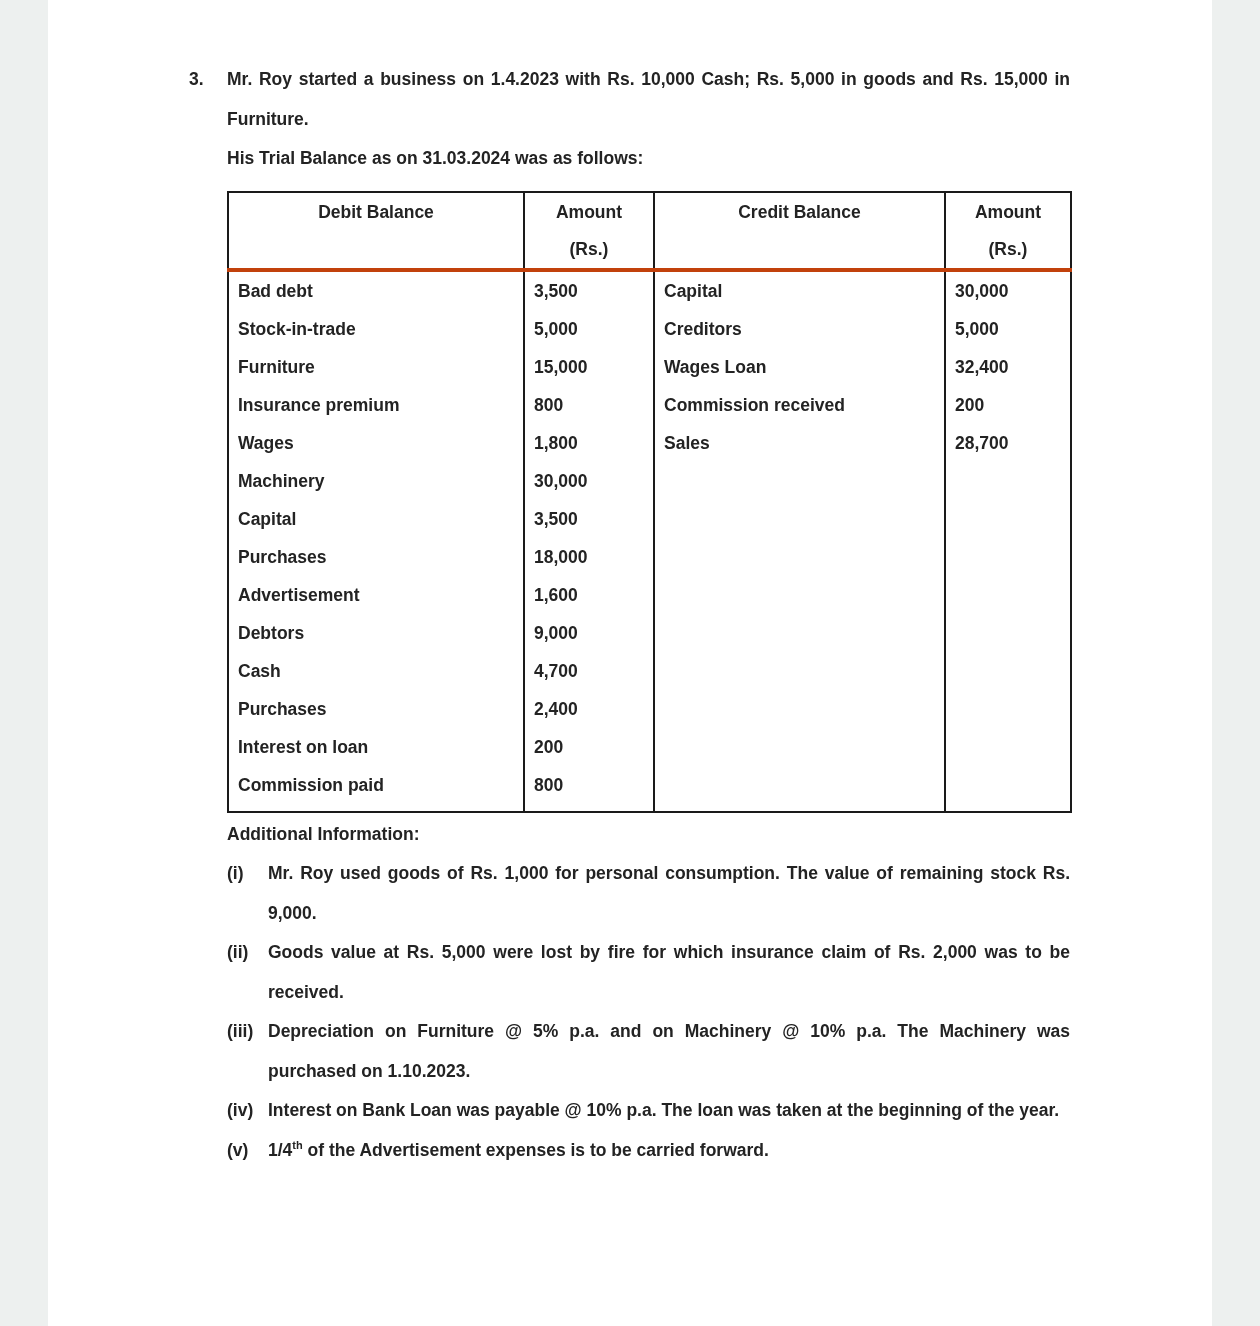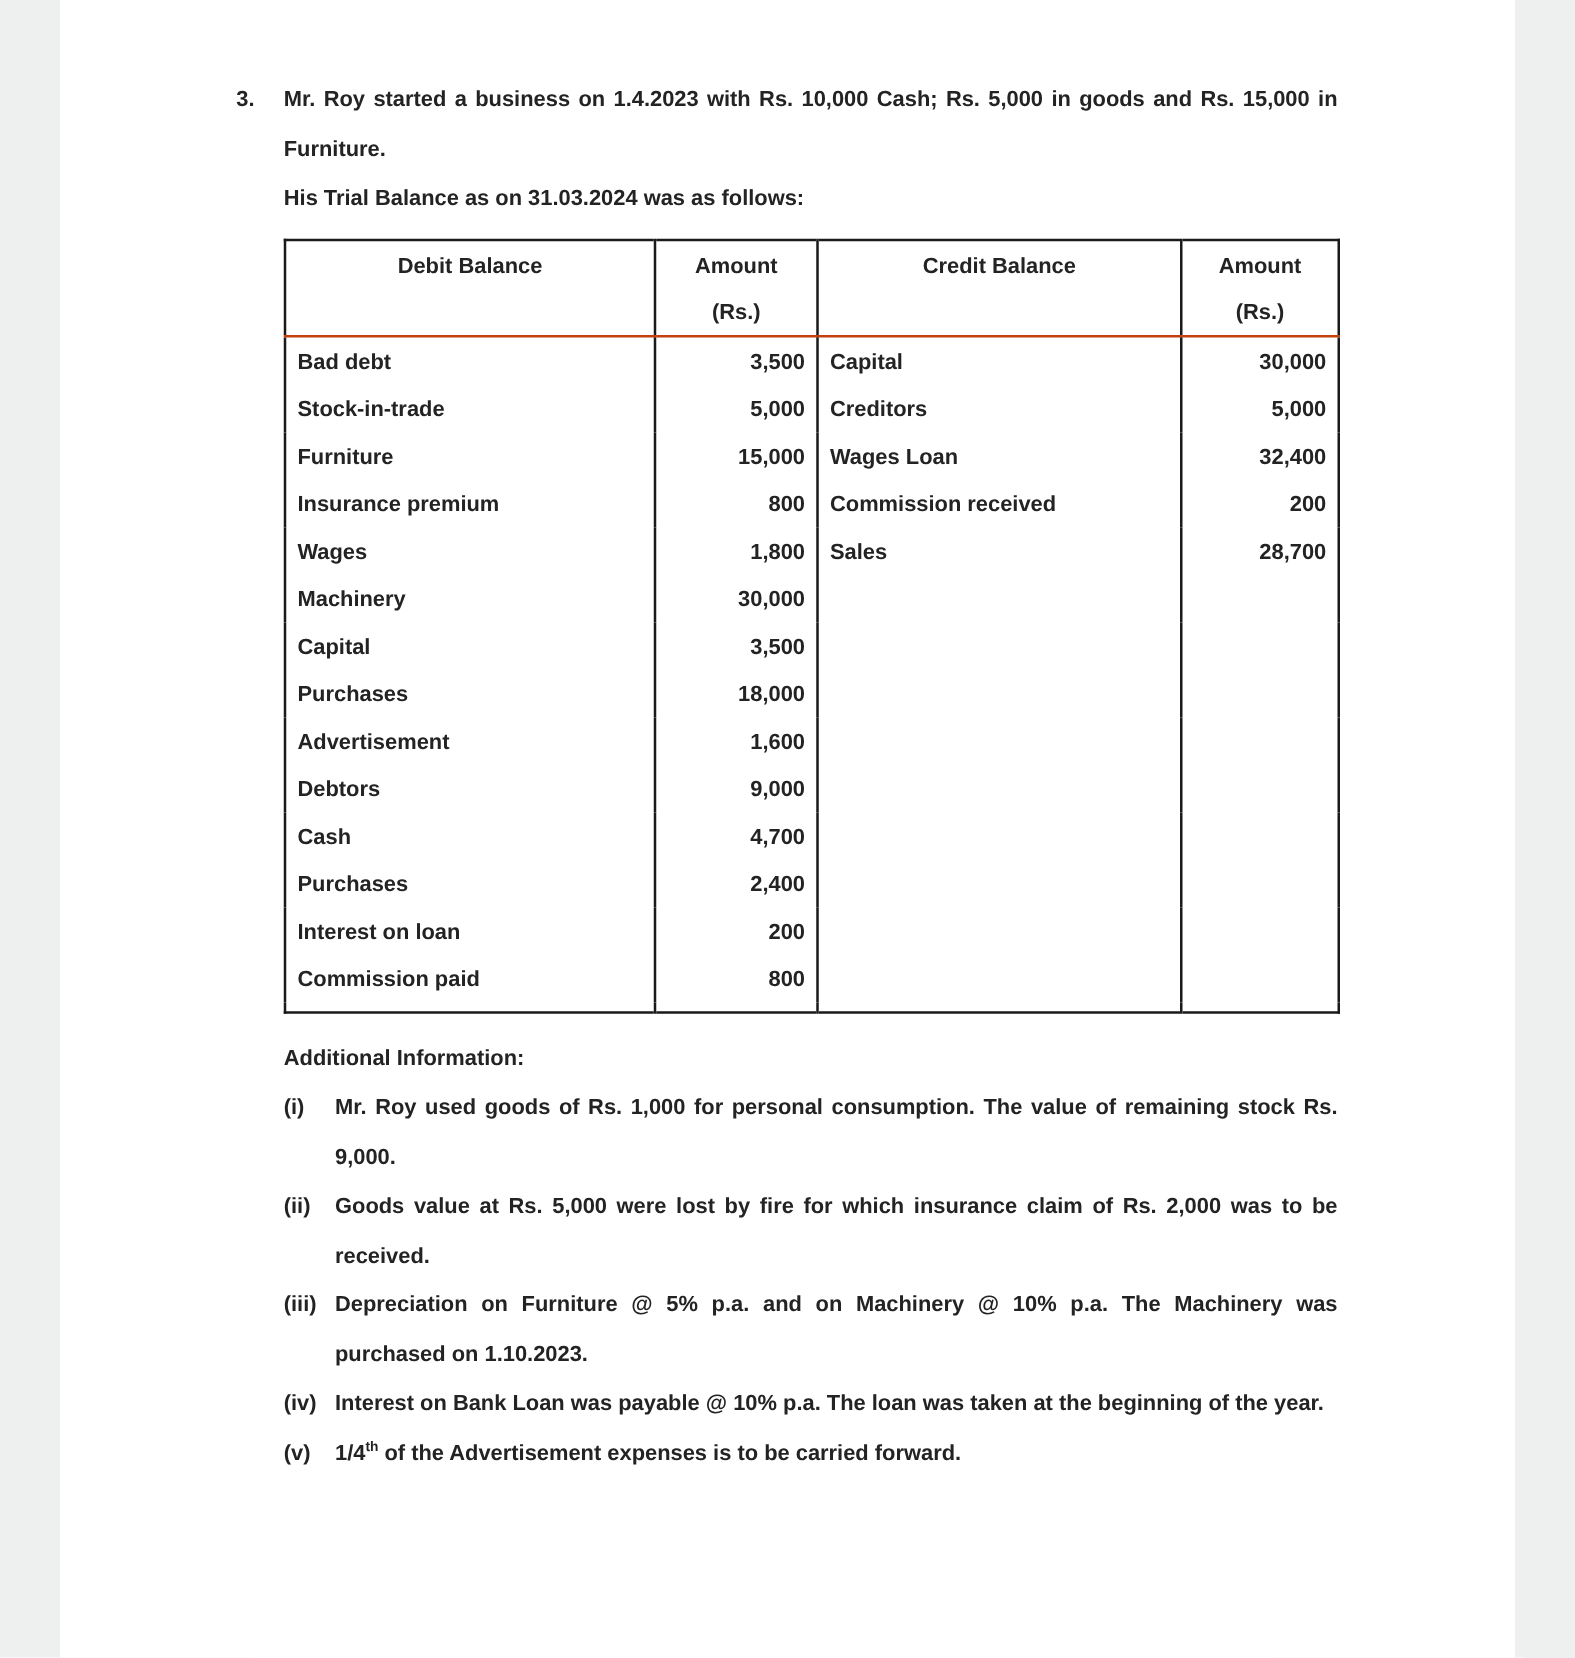--- a/index.html
+++ b/index.html
@@ -35,45 +35,45 @@
   table.tb {
     border-collapse: collapse;
     border: 2px solid #1a1a1a;
     width: 843px;
     table-layout: fixed;
     margin-top: 12px;
     font-size: 17.5px;
   }
   table.tb thead th {
     height: 76px;
-    border-bottom: 2px solid #c2410c;
+    border-bottom: 4px solid #c2410c;
     text-align: center;
     vertical-align: top;
     line-height: 37px;
     padding: 1px 8px 0 8px;
     font-size: 17.5px;
   }
   table.tb td {
     height: 38px;
     line-height: 38px;
     padding: 0 9px;
     vertical-align: middle;
     overflow: hidden;
     white-space: nowrap;
   }
   .b-r { border-right: 2px solid #1a1a1a; }
-  .amt { text-align: right; }
+  .amt { }
   td.total {
     border-top: 4px double #4d4d4d;
     border-bottom: 4px double #4d4d4d;
     height: 40px;
   }
   tr.spacer td { height: 8px; line-height: 8px; padding: 0; }
 
-  .info-heading { margin-top: 16px; }
+  .info-heading { margin-top: 2px; }
   .info-item { display: flex; }
   .marker { flex: 0 0 41px; width: 41px; }
   .item-text { flex: 1; text-align: justify; }
   .item-text sup { font-size: 11px; line-height: 0; vertical-align: super; }
   .closing { margin-top: 0; }
 </style>
 </head>
 <body>
 
 <div class="page">

